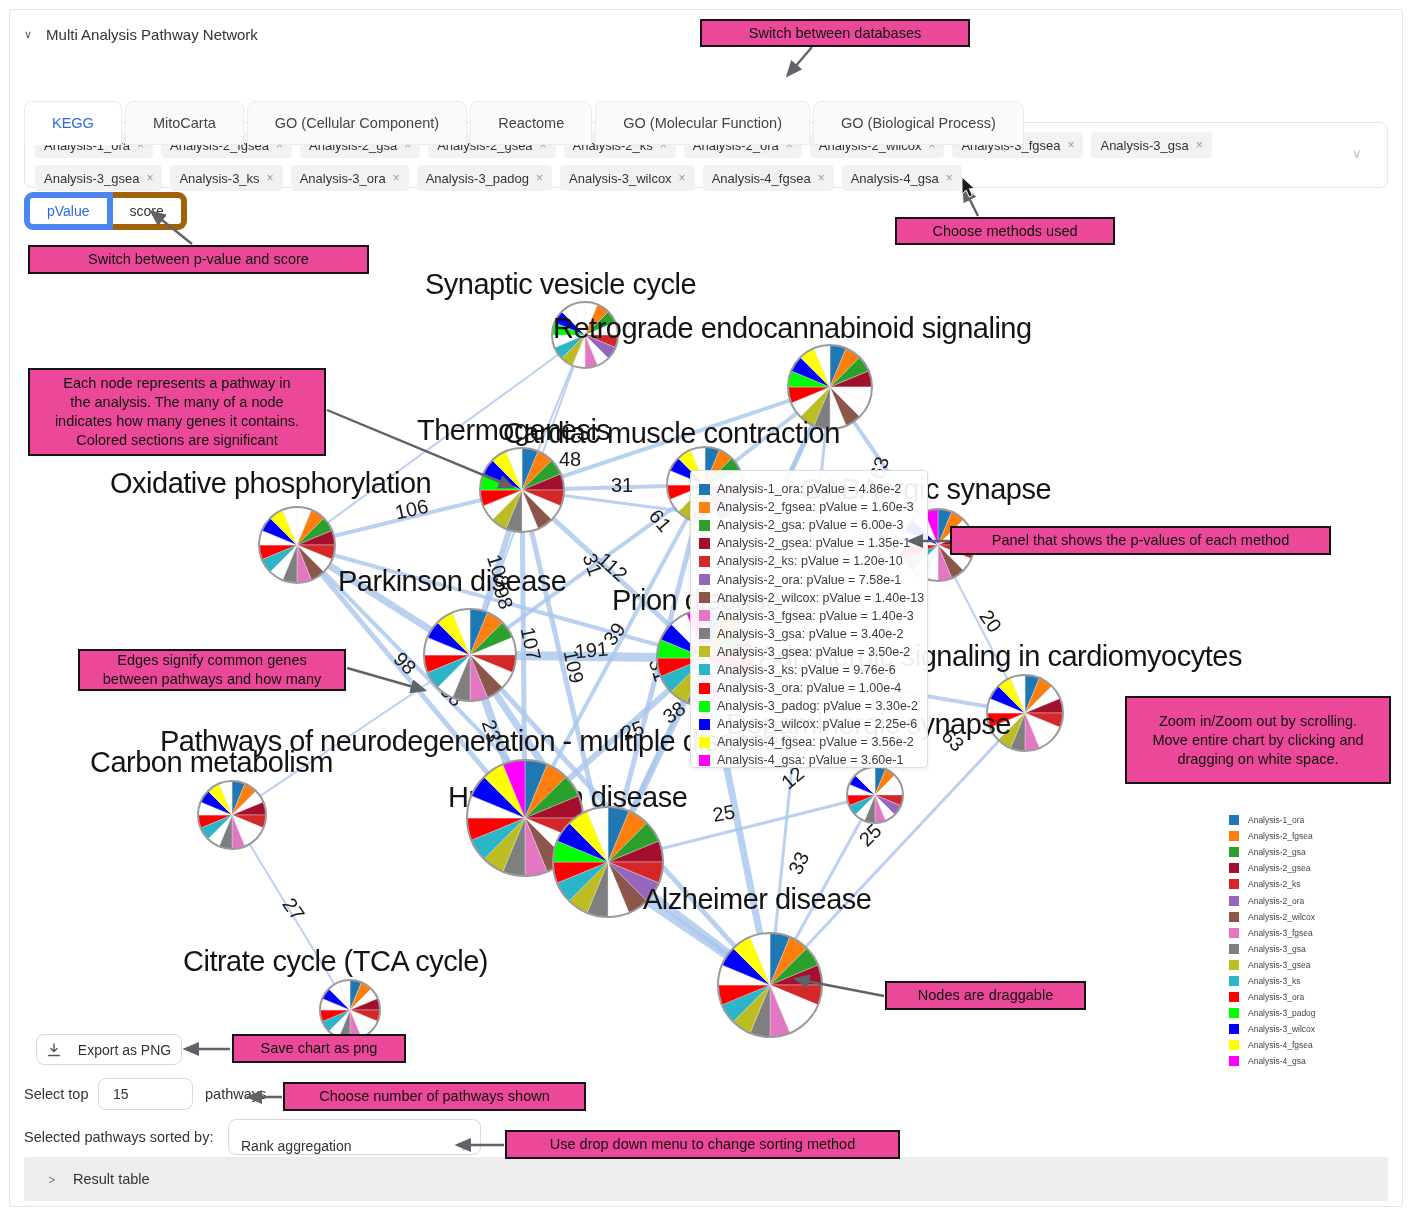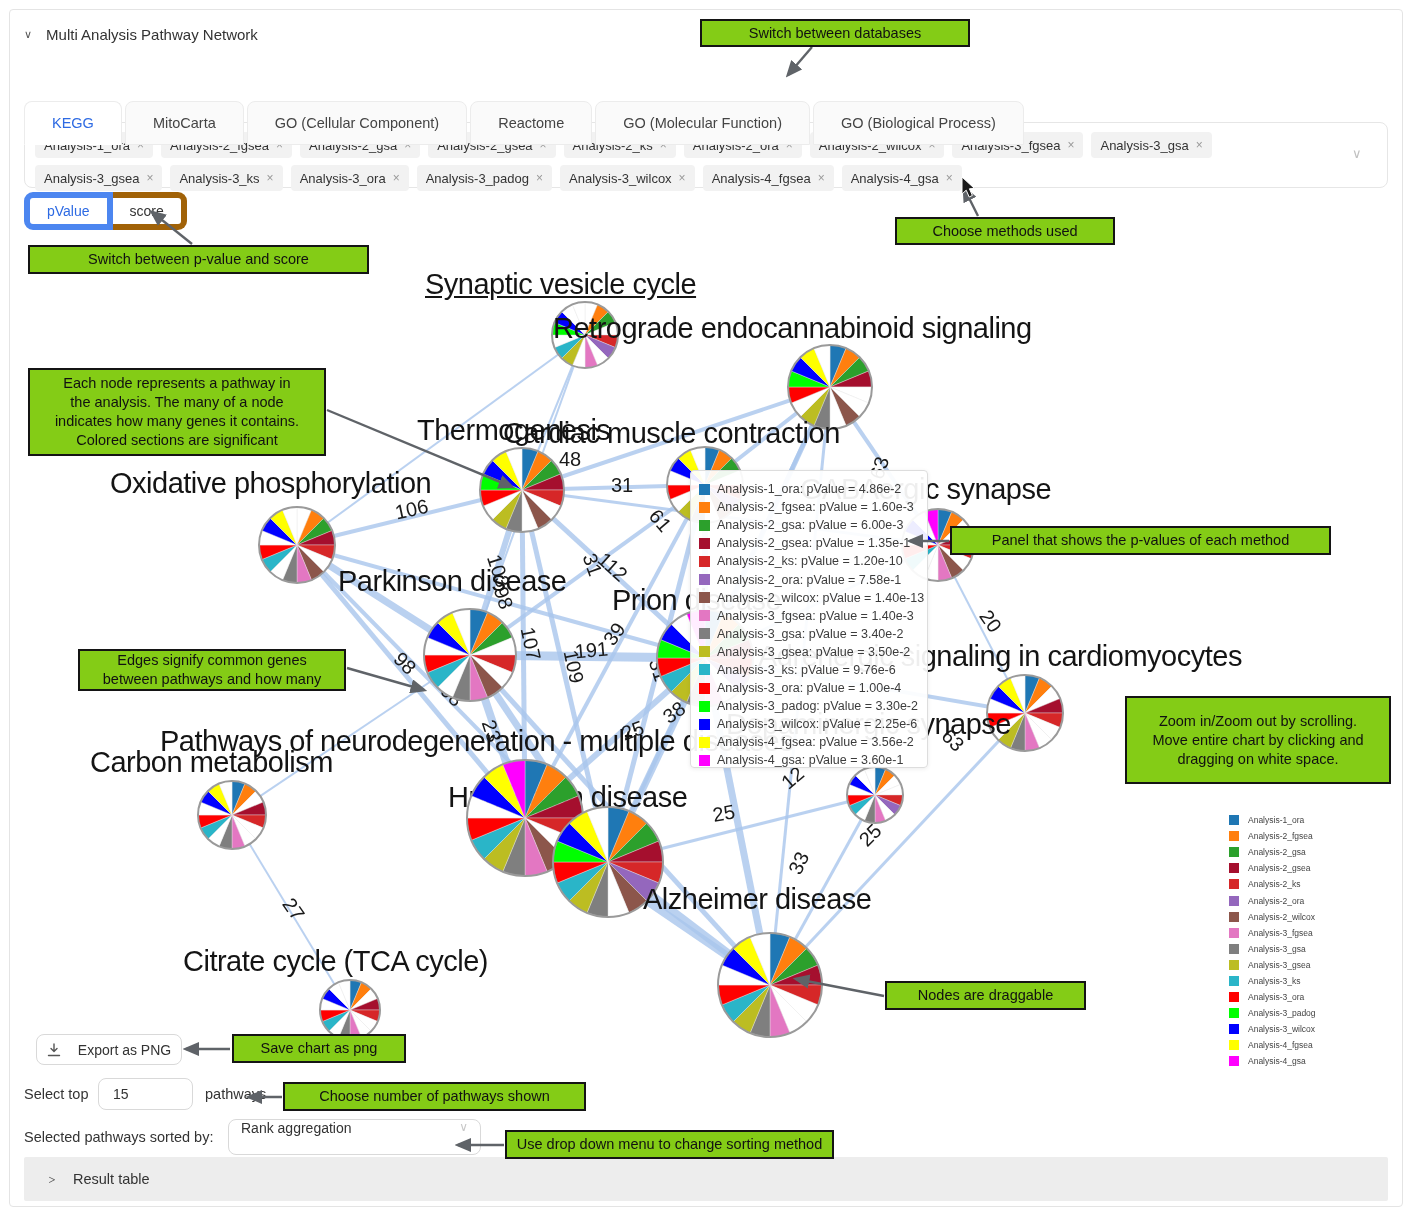--- a/index.html
+++ b/index.html
@@ -33,26 +33,26 @@
   
   .tooltip{position:absolute;left:690px;top:470px;width:238px;height:298px;box-sizing:border-box;background:rgba(255,255,255,0.93);border:1px solid #ddd;border-radius:4px;box-shadow:0 1px 4px rgba(0,0,0,0.08);padding:9px 8px 6px 8px;z-index:30;}
   .trow{display:flex;align-items:center;gap:7px;height:18.1px;font-size:12.5px;color:#3c3c3c;white-space:nowrap;}
   .trow .sq{width:11px;height:11px;flex:0 0 11px;}
   
   .legend{position:absolute;left:1229px;top:812px;z-index:25;}
   .lrow{display:flex;align-items:center;gap:9px;height:16.1px;}
   .lrow .sq{width:10px;height:10px;flex:0 0 10px;}
   .lrow .lt{font-size:8.5px;color:#444;white-space:nowrap;}
   
-  .callout{position:absolute;box-sizing:border-box;background:#84cc16;border:2px solid #141414;color:#111;font-size:14.5px;line-height:19px;text-align:center;display:flex;flex-direction:column;justify-content:center;z-index:61;padding:4px 8px;}
+  .callout{position:absolute;box-sizing:border-box;background:#ec4899;border:2px solid #141414;color:#111;font-size:14.5px;line-height:19px;text-align:center;display:flex;flex-direction:column;justify-content:center;z-index:61;padding:4px 8px;}
   
   .btn-export{position:absolute;left:36px;top:1034px;width:146px;height:31px;box-sizing:border-box;border:1px solid #d9d9d9;border-radius:8px;background:#fff;display:flex;align-items:center;justify-content:center;gap:17px;font-size:14px;color:#333;z-index:40;cursor:pointer;}
   .lbl{position:absolute;font-size:14.5px;color:#333;z-index:40;white-space:nowrap;}
   .inp{position:absolute;left:98px;top:1078px;width:95px;height:32px;box-sizing:border-box;border:1px solid #d9d9d9;border-radius:8px;font-size:14px;color:#333;padding:0 0 0 14px;z-index:40;font-family:"Liberation Sans",sans-serif;}
-  .select{position:absolute;left:228px;top:1119px;width:253px;height:36px;box-sizing:border-box;border:1px solid #d9d9d9;border-radius:8px;background:#fff;display:flex;align-items:flex-start;justify-content:space-between;padding:0 12px;font-size:14px;color:#333;z-index:40;cursor:pointer;}
+  .select{position:absolute;left:228px;top:1119px;width:253px;height:36px;box-sizing:border-box;border:1px solid #d9d9d9;border-radius:8px;background:#fff;display:flex;align-items:flex-end;justify-content:space-between;padding:0 12px;font-size:14px;color:#333;z-index:40;cursor:pointer;}
   .select .chev{color:#c8c8c8;font-size:12px;}
   .result-bar{position:absolute;left:24px;top:1157px;width:1364px;height:44px;background:#ededed;border-radius:2px;display:flex;align-items:center;gap:15px;padding-left:22px;box-sizing:border-box;font-size:14.5px;color:#333;z-index:40;cursor:pointer;}
   .result-bar .chev{font-size:12px;color:#555;transform:scaleY(1.2);}
 </style>
 </head>
 <body>
 
 <div class="page">
   <div class="frame"></div>
 
@@ -687,21 +687,21 @@
       </div>
       <div class="callout" style="left: 885px; top: 981px; width: 201px; height: 29px;">
         <span>Nodes are draggable</span>
       </div>
       <div class="callout" style="left: 232px; top: 1034px; width: 174px; height: 29px;">
         <span>Save chart as png</span>
       </div>
       <div class="callout" style="left: 283px; top: 1082px; width: 303px; height: 29px;">
         <span>Choose number of pathways shown</span>
       </div>
-      <div class="callout" style="left: 505px; top: 1130px; width: 329px; height: 29px;">
+      <div class="callout" style="left: 505px; top: 1130px; width: 395px; height: 29px;">
         <span>Use drop down menu to change sorting method</span>
       </div>
     </div>
   <svg class="overlay-svg" id="overlay" width="1412" height="1218">
       <defs>
         <marker id="ah" markerWidth="7" markerHeight="6" refX="5.6" refY="3" orient="auto">
           <path d="M0,0 L7,3 L0,6 Z" fill="#5f6368"></path>
         </marker>
       </defs>
       <line x1="812" y1="47" x2="788" y2="75" stroke="#5f6368" stroke-width="2.4" marker-end="url(#ah)"></line>
@@ -711,21 +711,21 @@
       <line x1="347" y1="668" x2="424" y2="690" stroke="#5f6368" stroke-width="2.4" marker-end="url(#ah)"></line>
       <line x1="949" y1="541" x2="910" y2="541" stroke="#5f6368" stroke-width="2.4" marker-end="url(#ah)"></line>
       <line x1="884" y1="996" x2="796" y2="979" stroke="#5f6368" stroke-width="2.4" marker-end="url(#ah)"></line>
       <line x1="230" y1="1049" x2="186" y2="1049" stroke="#5f6368" stroke-width="2.4" marker-end="url(#ah)"></line>
       <line x1="282" y1="1097" x2="249" y2="1097" stroke="#5f6368" stroke-width="2.4" marker-end="url(#ah)"></line>
       <line x1="504" y1="1145" x2="458" y2="1145" stroke="#5f6368" stroke-width="2.4" marker-end="url(#ah)"></line>
       <g transform="translate(962,177)">
         <path d="M0,0 L0,17 L4.2,13.2 L7.2,20 L10.4,18.4 L7.4,11.8 L12.4,11.4 Z" fill="#1a1a1a" stroke="#fff" stroke-width="1"></path>
       </g>
     </svg>
-<div class="nlabel" style="left: 425px; top: 268px; text-decoration: underline;">Synaptic vesicle cycle</div>
+<div class="nlabel" style="left: 425px; top: 268px;">Synaptic vesicle cycle</div>
     <div class="nlabel" style="left: 553px; top: 312px;">Retrograde endocannabinoid signaling</div>
     <div class="nlabel" style="left: 417px; top: 414px;">Thermogenesis</div>
     <div class="nlabel" style="left: 503px; top: 417px;">Cardiac muscle contraction</div>
     <div class="nlabel" style="left: 110px; top: 467px;">Oxidative phosphorylation</div>
     <div class="nlabel" style="left: 800px; top: 473px;">GABAergic synapse</div>
     <div class="nlabel" style="left: 338px; top: 565px;">Parkinson disease</div>
     <div class="nlabel" style="left: 612px; top: 584px;">Prion disease</div>
     <div class="nlabel" style="left: 758px; top: 640px;">Adrenergic signaling in cardiomyocytes</div>
     <div class="nlabel" style="left: 726px; top: 708px;">Dopaminergic synapse</div>
     <div class="nlabel" style="left: 160px; top: 725px;">Pathways of neurodegeneration - multiple diseases</div>

